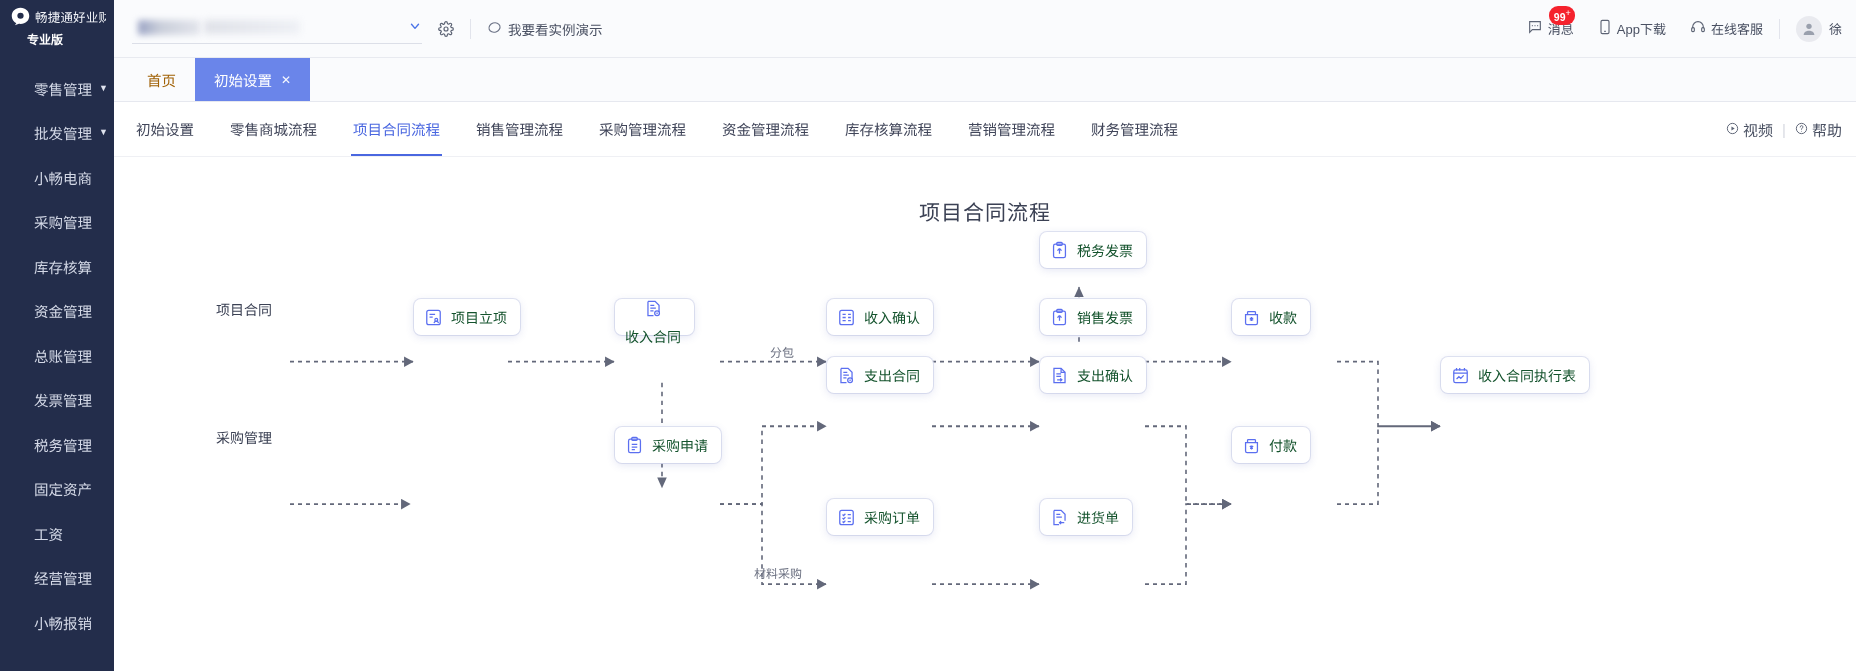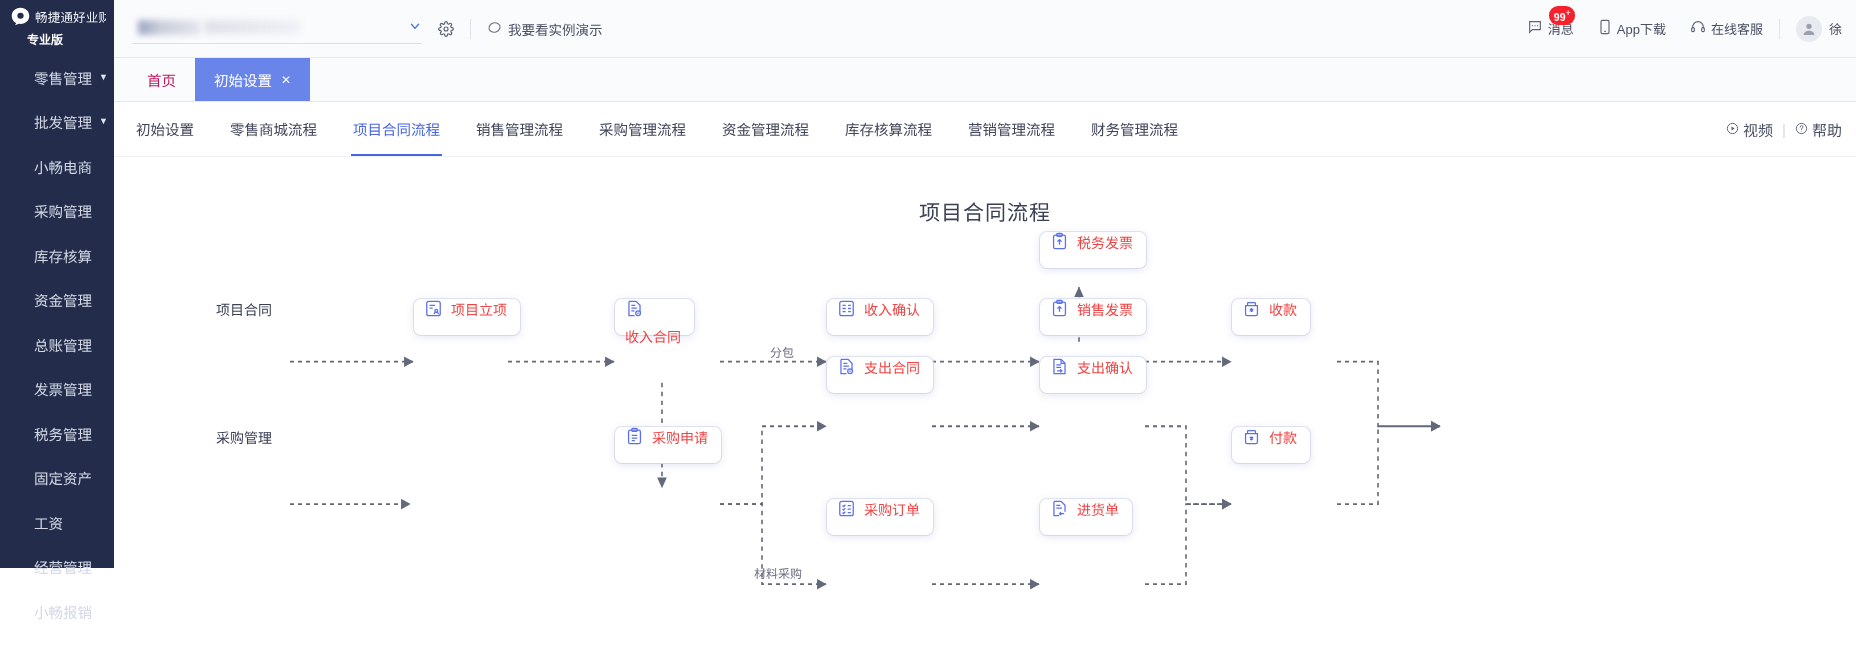--- a/index.html
+++ b/index.html
@@ -8,21 +8,21 @@
     width: 1856px; height: 671px;
     overflow: hidden;
     font-family: "Liberation Sans", "DejaVu Sans", sans-serif;
     background: #ffffff;
     color: #333;
   }
   .app { position: relative; width: 1856px; height: 671px; display: flex; }
 
   
   .sidebar {
-    width: 114px; min-width: 114px; height: 568px;
+    width: 114px; min-width: 114px; height: 671px;
     background: #232d4b;
     position: relative; z-index: 5;
     display: flex; flex-direction: column;
   }
   .logo-area {
     height: 58px; padding: 6px 8px 0 10px;
     position: relative;
   }
   .logo-row { display: flex; align-items: center; gap: 4px; }
   .logo-mark {
@@ -106,21 +106,21 @@
   .user-name { color: #4a5163; font-size: 13px; max-width: 26px; overflow: hidden; white-space: nowrap; }
 
   
   .tabstrip {
     height: 44px; min-height: 44px; background: #fafbfd;
     display: flex; align-items: stretch; border-bottom: 1px solid #e6e8ef;
     padding-left: 14px;
   }
   .tab {
     display: flex; align-items: center; justify-content: center;
-    padding: 0 19px; font-size: 14.5px; color: #be185d; cursor: pointer;
+    padding: 0 19px; font-size: 14.5px; color: #a16207; cursor: pointer;
   }
   .tab.active {
     background: #6a85ea; color: #ffffff; gap: 9px;
   }
   .tab .tab-x { font-size: 12px; opacity: .95; }
 
   
   .content {
     flex: 1; background: #ffffff; margin: 0;
     display: flex; flex-direction: column; min-height: 0;
@@ -160,23 +160,23 @@
   
   .canvas {
     position: relative; flex: 1; min-height: 0;
   }
   .flow-node {
     position: absolute;
     height: 36px;
     background: #ffffff;
     border-radius: 7px;
     box-shadow: 0 2px 9px rgba(80,95,180,.16), 0 0 0 1px rgba(225,228,242,.9);
-    display: flex; 
+    display: flex; align-items: center;
     padding: 0 13px 0 10px; gap: 8px;
-    font-size: 14px; color: #ef4444;
+    font-size: 14px; color: #14532d;
     white-space: nowrap; cursor: pointer;
   }
   .flow-node .ico { width: 19px; height: 19px; flex: 0 0 19px; display: flex; }
   .row-label {
     position: absolute; font-size: 14px; color: #3b4154; white-space: nowrap;
   }
   .edge-label {
     position: absolute; font-size: 12px; color: #6b7081; white-space: nowrap;
   }
   svg.wires { position: absolute; left: 0; top: 0; width: 100%; height: 100%; pointer-events: none; }
@@ -487,20 +487,31 @@
           <span class="ico">
             <svg width="19" height="19" viewBox="0 0 24 24" fill="none" stroke="#5b6ff0" stroke-width="1.6">
                 <path d="M4.5 8.5h15V19a2 2 0 0 1-2 2h-11a2 2 0 0 1-2-2z"></path>
                 <path d="M7 8.5V5.5a1 1 0 0 1 1-1h8a1 1 0 0 1 1 1v3"></path>
                 <path d="M12 11.5v5M9.8 13h4.4M9.8 15h4.4"></path>
               </svg>
           </span>
           <span>收款</span>
         </div>
 
+        <div class="flow-node" style="left:1327px; top:131px;">
+          <span class="ico">
+            <svg width="19" height="19" viewBox="0 0 24 24" fill="none" stroke="#5b6ff0" stroke-width="1.6">
+                <rect x="3.5" y="5" width="17" height="16" rx="2.2"></rect>
+                <path d="M3.5 9h17"></path>
+                <path d="M7 2.5v3.2M17 2.5v3.2M11 2.5v3.2"></path>
+                <path d="M7 16.5l3-3 2.4 2.2 3.6-3.8"></path>
+              </svg>
+          </span>
+          <span>收入合同执行表</span>
+        </div>
 
         <div class="flow-node" style="left:501px; top:201px;">
           <span class="ico">
             <svg width="19" height="19" viewBox="0 0 24 24" fill="none" stroke="#5b6ff0" stroke-width="1.6">
                 <rect x="4.5" y="4" width="15" height="17" rx="2.2"></rect>
                 <rect x="8.5" y="1.8" width="7" height="3.6" rx="1.2"></rect>
                 <path d="M8.5 10.5h7M8.5 14h7M8.5 17.3h4"></path>
               </svg>
           </span>
           <span>采购申请</span>

